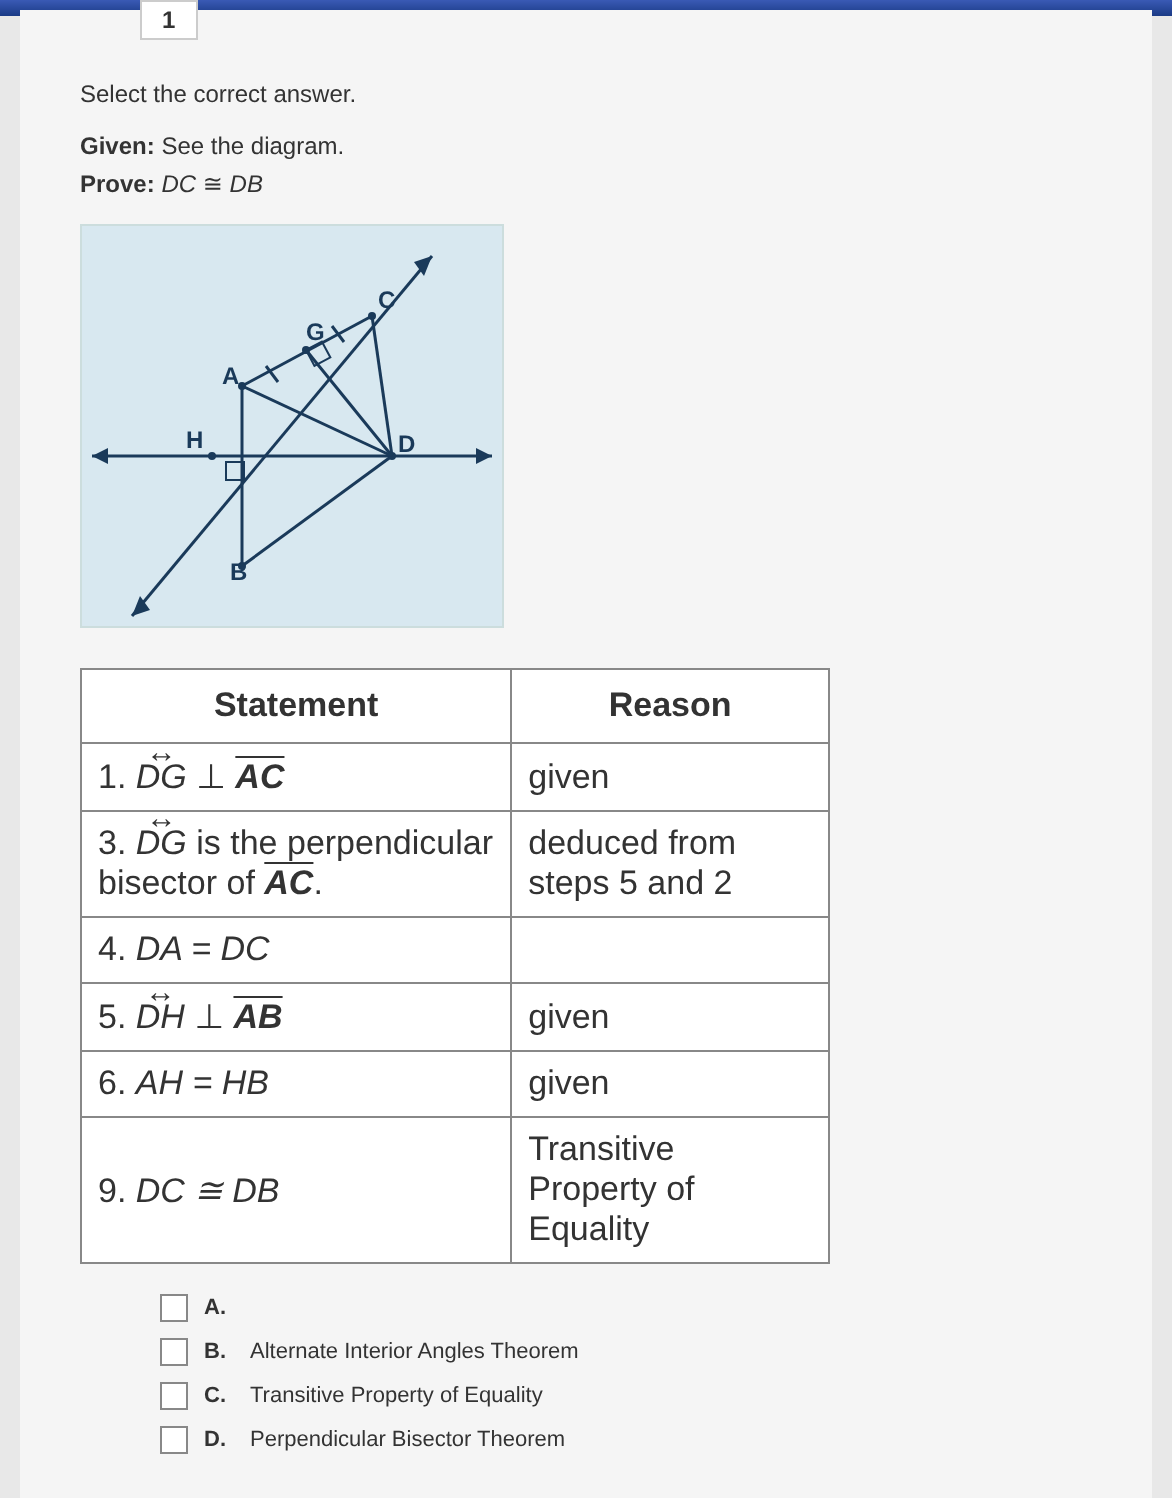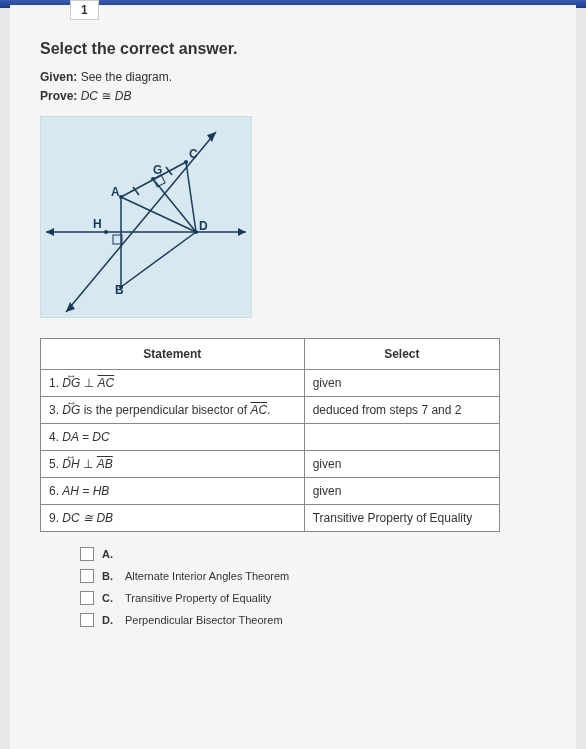--- a/index.html
+++ b/index.html
@@ -26,50 +26,50 @@
     position: absolute;
     top: -5px;
     left: 60px;
     background: #fff;
     border: 1px solid #ccc;
     padding: 2px 10px;
     font-weight: bold;
     font-size: 12px;
   }
   .instruction {
-    font-weight: bold;
+    font-weight: normal;
     margin: 15px 0 10px 0;
-    font-size: 16px;
+    font-size: 12px;
   }
   .given-prove {
     font-size: 12px;
     line-height: 1.6;
     margin-bottom: 10px;
   }
   .label-bold { font-weight: bold; }
-  .overline { text-decoration: overline; }
+  .overline { text-decoration: overline; font-weight: bold; }
   .diagram-box {
     width: 210px;
     height: 200px;
     background: #d8e8f0;
     border: 1px solid #cdd;
     margin-bottom: 20px;
     position: relative;
   }
   .diagram-box svg { width: 100%; height: 100%; }
   .diagram-label {
     position: absolute;
     font-size: 12px;
     font-weight: bold;
     color: #1a3a5a;
   }
   table.proof {
     border-collapse: collapse;
-    width: 460px;
-    font-size: 12px;
+    width: 375px;
+    font-size: 17px;
     margin-left: 0;
   }
   table.proof th, table.proof td {
     border: 1px solid #888;
     padding: 6px 8px;
     text-align: left;
     vertical-align: middle;
     background: #fff;
   }
   table.proof th {
@@ -177,31 +177,31 @@
     <span class="diagram-label" style="left:148px; top:30px;">C</span>
     <span class="diagram-label" style="left:158px; top:102px;">D</span>
     <span class="diagram-label" style="left:112px; top:46px;">G</span>
     <span class="diagram-label" style="left:52px; top:100px;">H</span>
   </div>
 
   <table class="proof">
     <thead>
       <tr>
         <th>Statement</th>
-        <th>Select</th>
+        <th>Reason</th>
       </tr>
     </thead>
     <tbody id="proof-body">
         <tr>
           <td>1. <span class="lrarrow"><i>DG</i></span> ⊥ <span class="overline"><i>AC</i></span></td>
           <td>given</td>
         </tr>
         <tr>
           <td>3. <span class="lrarrow"><i>DG</i></span> is the perpendicular bisector of <span class="overline"><i>AC</i></span>.</td>
-          <td>deduced from steps 7 and 2</td>
+          <td>deduced from steps 5 and 2</td>
         </tr>
         <tr>
           <td>4. <i>DA = DC</i></td>
           <td></td>
         </tr>
         <tr>
           <td>5. <span class="lrarrow"><i>DH</i></span> ⊥ <span class="overline"><i>AB</i></span></td>
           <td>given</td>
         </tr>
         <tr>

